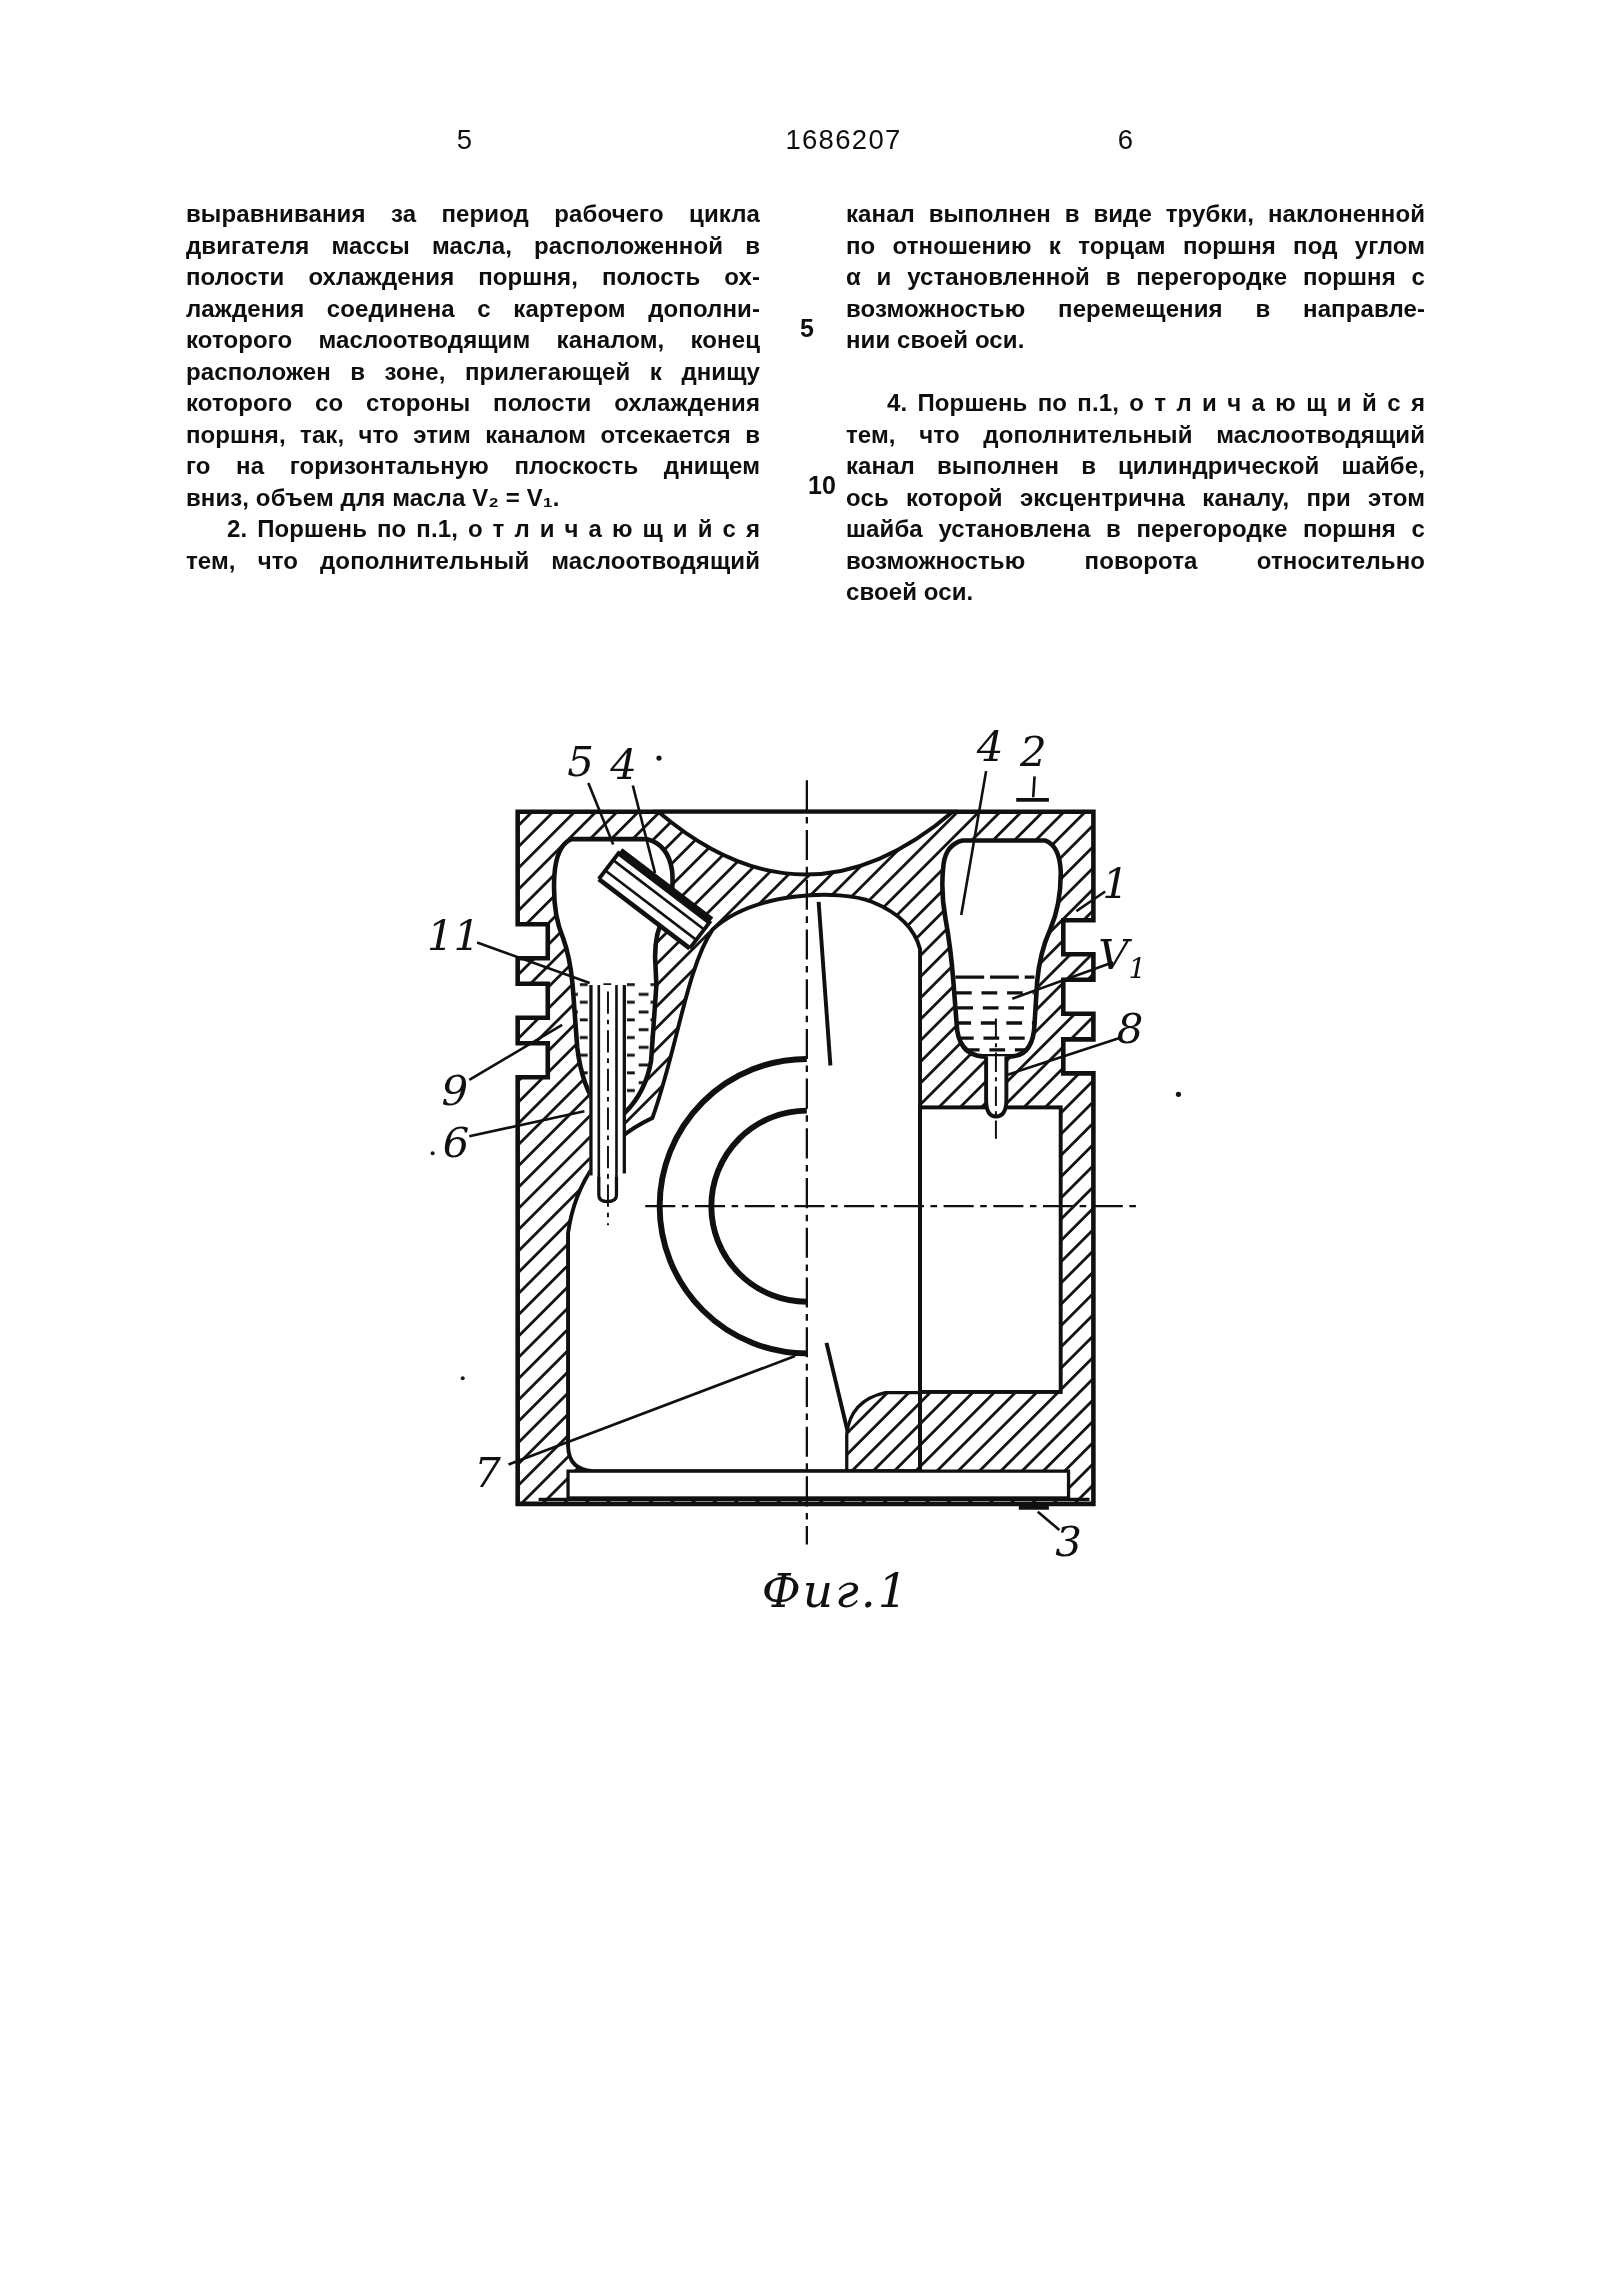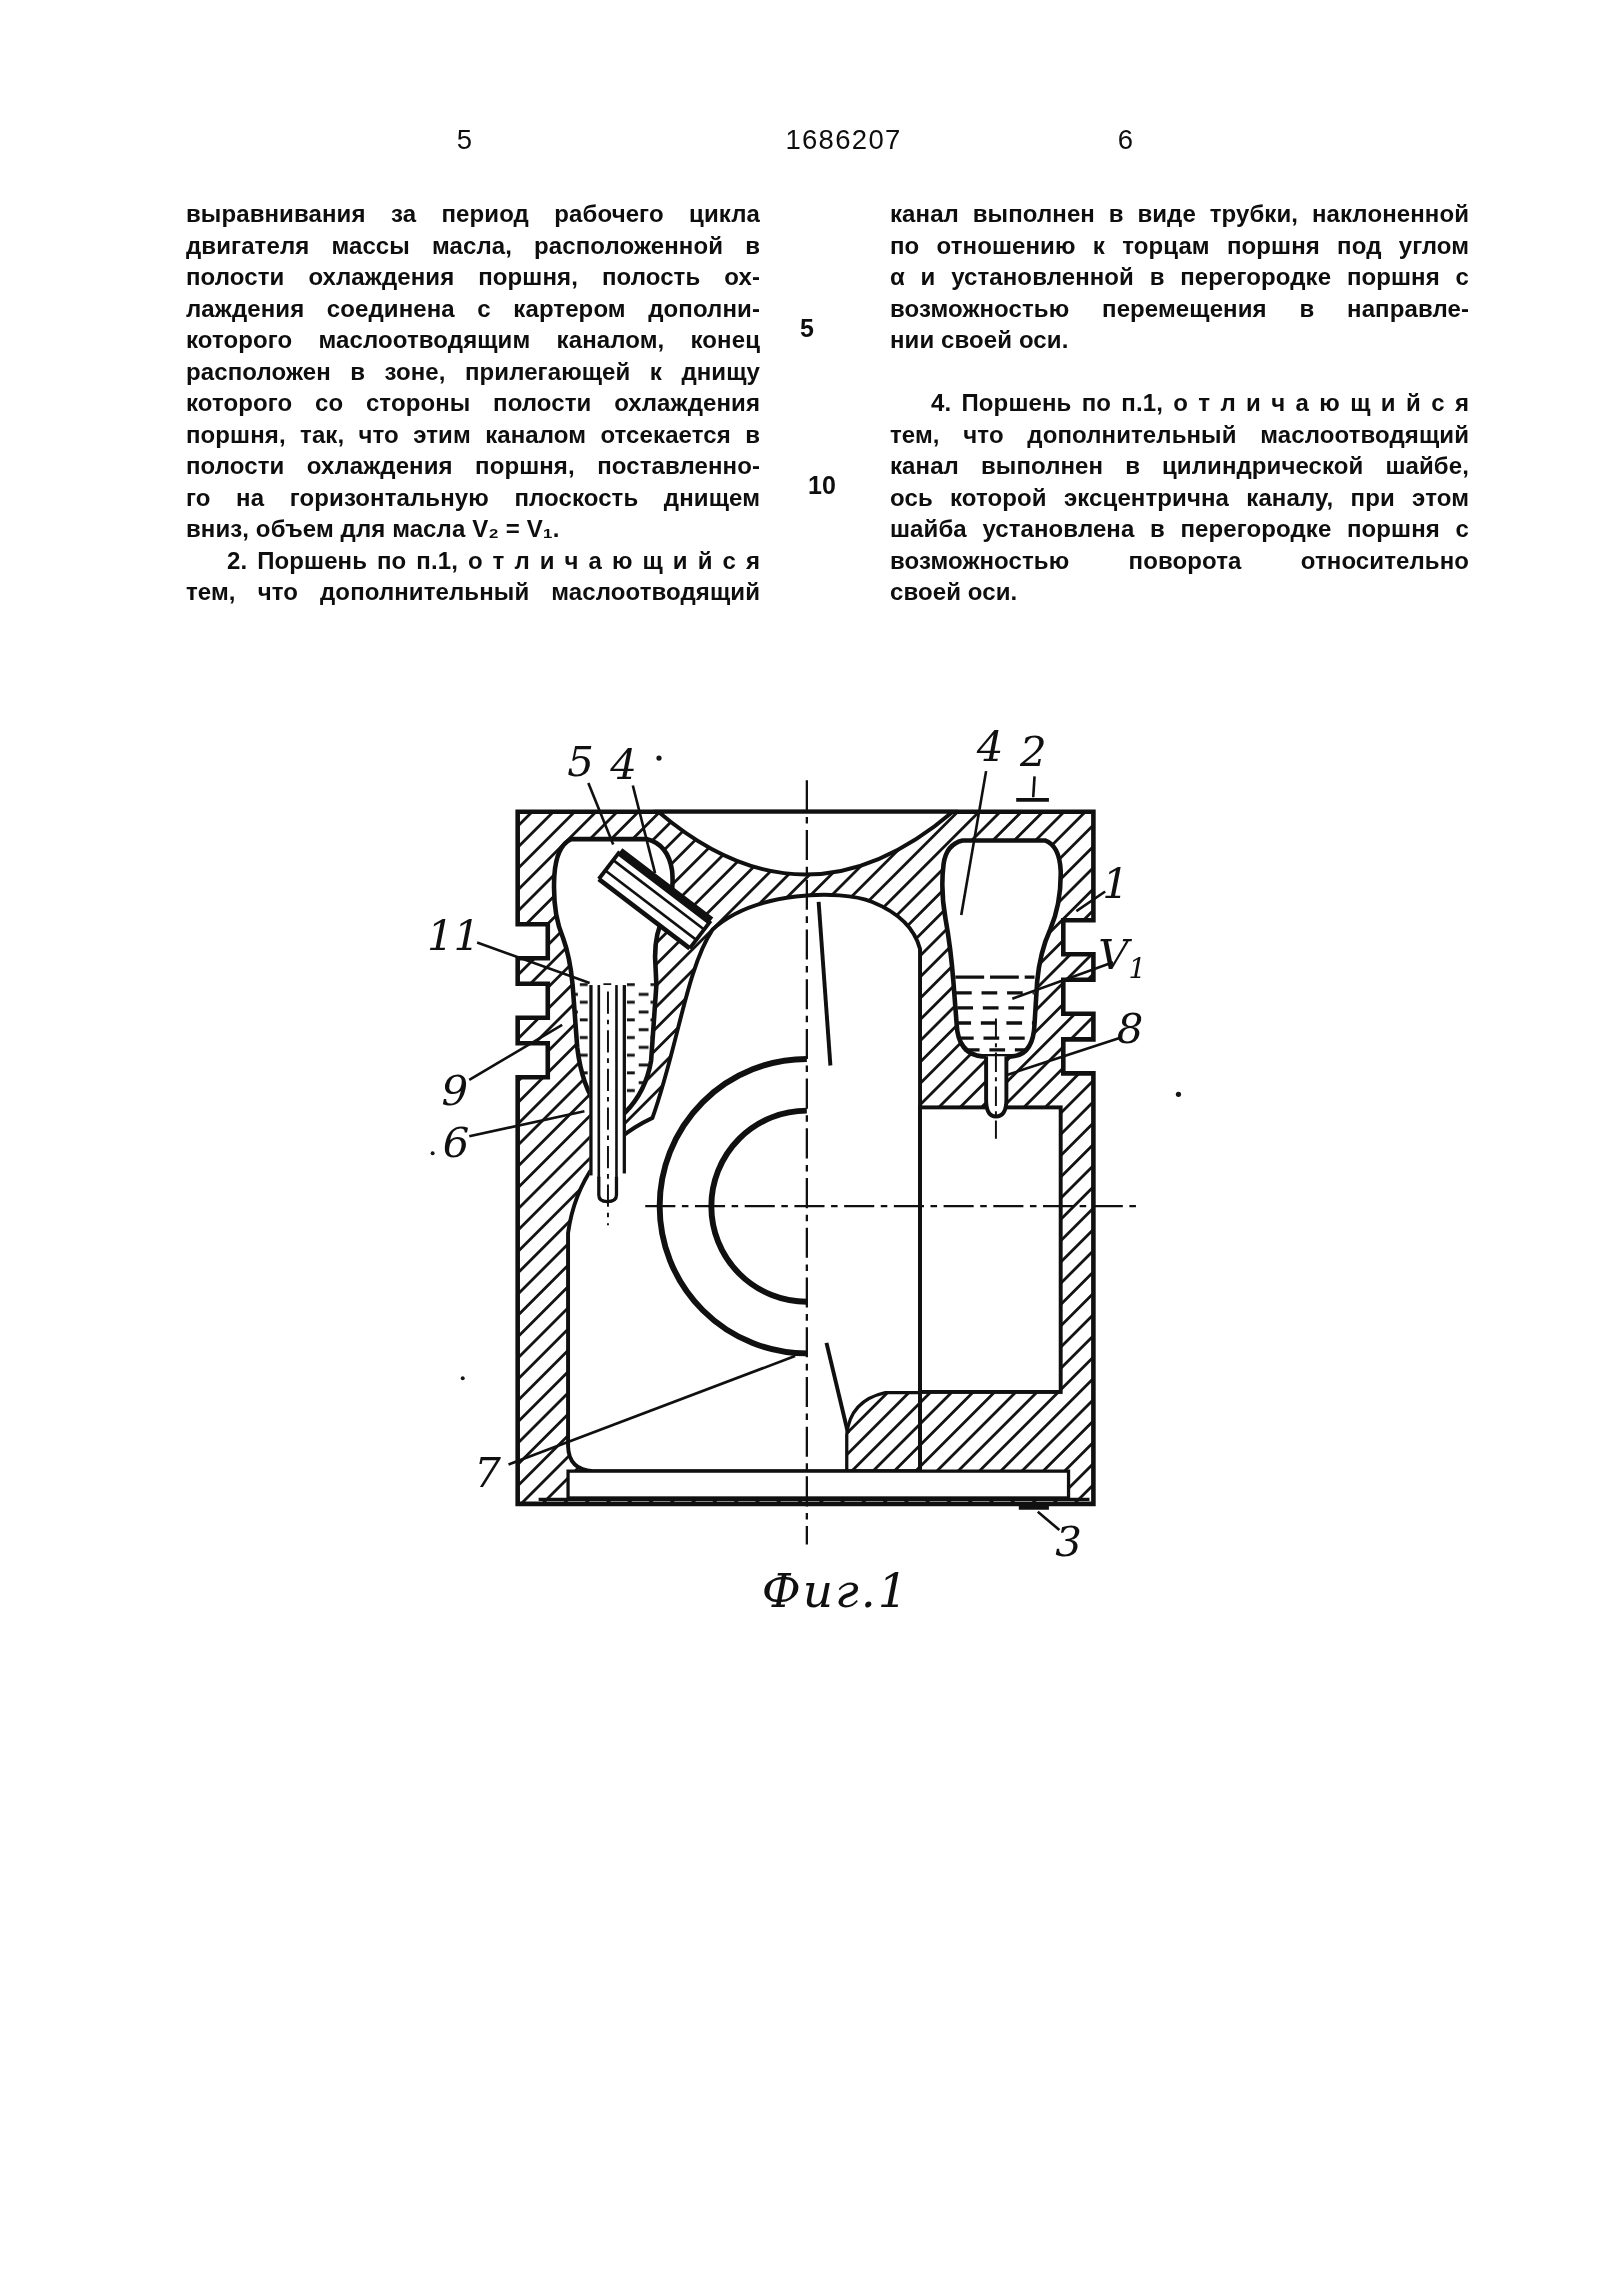--- a/index.html
+++ b/index.html
@@ -28,31 +28,30 @@
 
   <div class="col" style="left:186px;width:574px;">
     <div class="ln">выравнивания за период рабочего цикла</div>
     <div class="ln">двигателя массы масла, расположенной в</div>
     <div class="ln">полости охлаждения поршня, полость ох-</div>
     <div class="ln">лаждения соединена с картером дополни-</div>
     <div class="ln">которого маслоотводящим каналом, конец</div>
     <div class="ln">расположен в зоне, прилегающей к днищу</div>
     <div class="ln">которого со стороны полости охлаждения</div>
     <div class="ln">поршня, так, что этим каналом отсекается в</div>
-    <div class="ln">полости охлаждения поршня, поставленно-</div>
     <div class="ln">го на горизонтальную плоскость днищем</div>
     <div class="ln nl">вниз, объем для масла V₂ = V₁.</div>
     <div class="ln il">2. Поршень по п.1, о т л и ч а ю щ и й с я</div>
     <div class="ln">тем, что дополнительный маслоотводящий</div>
   </div>
 
   <div class="gut" style="left:784px;top:314px;">5</div>
   <div class="gut" style="left:799px;top:471px;">10</div>
 
-  <div class="col" style="left:890px;width:579px;">
+  <div class="col" style="left:846px;width:579px;">
     <div class="ln">канал выполнен в виде трубки, наклоненной</div>
     <div class="ln">по отношению к торцам поршня под углом</div>
     <div class="ln">α и установленной в перегородке поршня с</div>
     <div class="ln">возможностью перемещения в направле-</div>
     <div class="ln nl">нии своей оси.</div>
     <div class="ln nl"></div>
     <div class="ln il">4. Поршень по п.1, о т л и ч а ю щ и й с я</div>
     <div class="ln">тем, что дополнительный маслоотводящий</div>
     <div class="ln">канал выполнен в цилиндрической шайбе,</div>
     <div class="ln">ось которой эксцентрична каналу, при этом</div>

